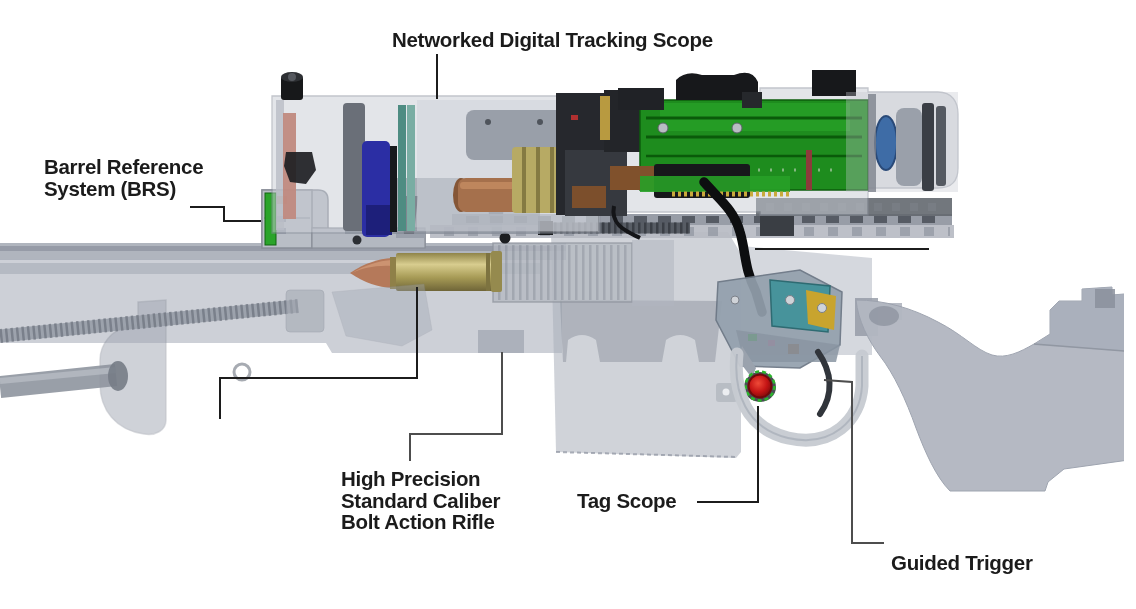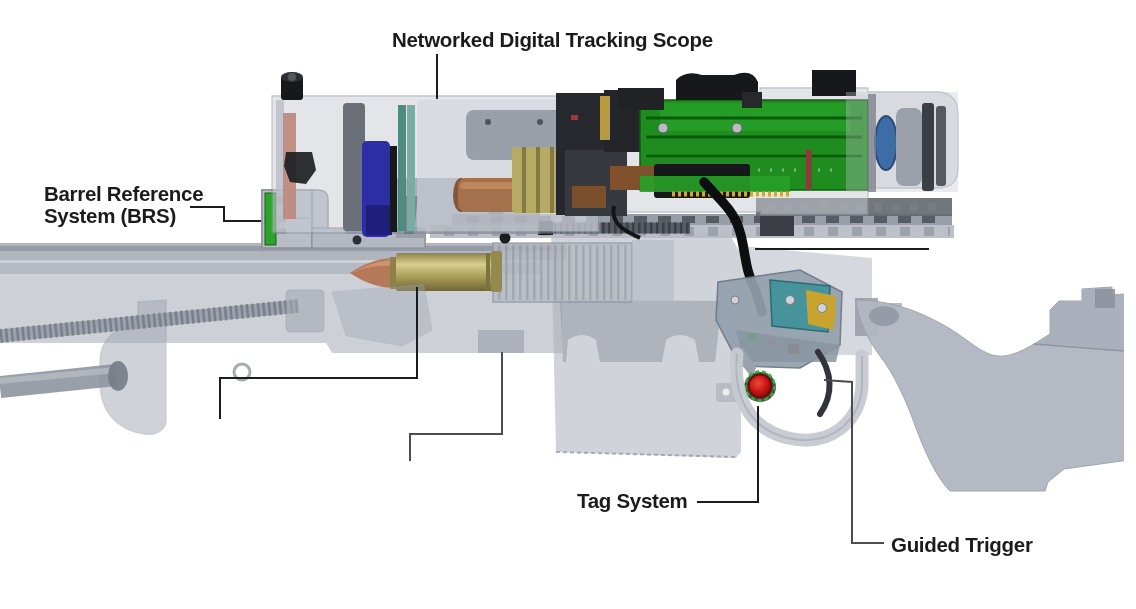--- a/index.html
+++ b/index.html
@@ -218,18 +218,21 @@
     <path d="M190,207 H224 V221 H261" stroke="#1c1c1c"></path>
     <path d="M755,249 H929" stroke="#1c1c1c"></path>
     <path d="M417,287 V378 H220 V419" stroke="#1c1c1c"></path>
     <path d="M502,352 V434 H410 V461" stroke="#4d4d4d"></path>
     <path d="M697,502 H758 V406" stroke="#1c1c1c"></path>
     <path d="M824,380 L852,382 V543 H884" stroke="#4d4d4d"></path>
   </g>
 </svg>
 
   <div class="callout" style="left:392px;top:29px">Networked Digital Tracking Scope</div>
-  <div class="callout" style="left:44px;top:183px">Barrel Reference
+  <div class="callout" style="left:44px;top:156px">Barrel Reference
 System (BRS)</div>
-  <div class="callout" style="left:577px;top:490px">Tag System</div>
-  <div class="callout" style="left:891px;top:534px">Guided Trigger</div>
+  <div class="callout" style="left:341px;top:468px">High Precision
+Standard Caliber
+Bolt Action Rifle</div>
+  <div class="callout" style="left:577px;top:490px">Tag Scope</div>
+  <div class="callout" style="left:891px;top:552px">Guided Trigger</div>
 
 </div>
 
 </body></html>

